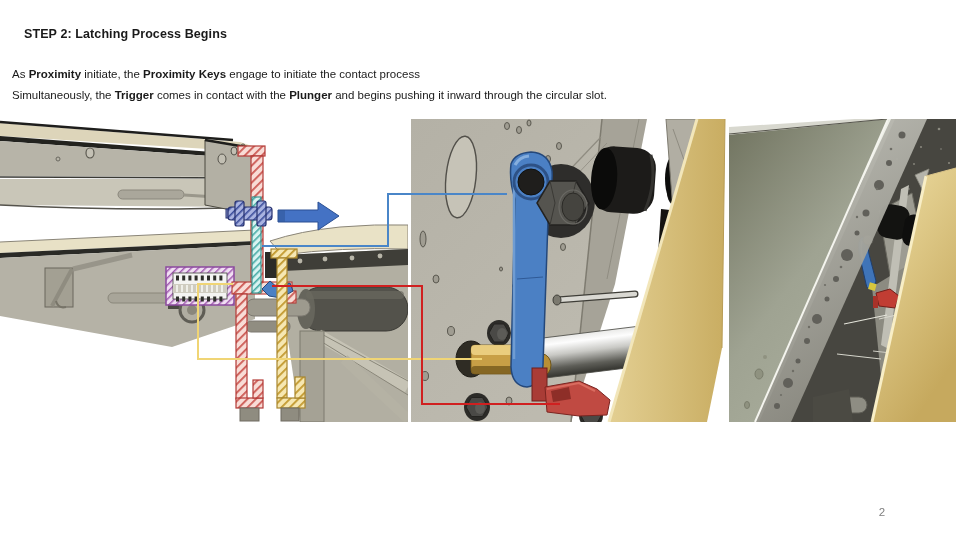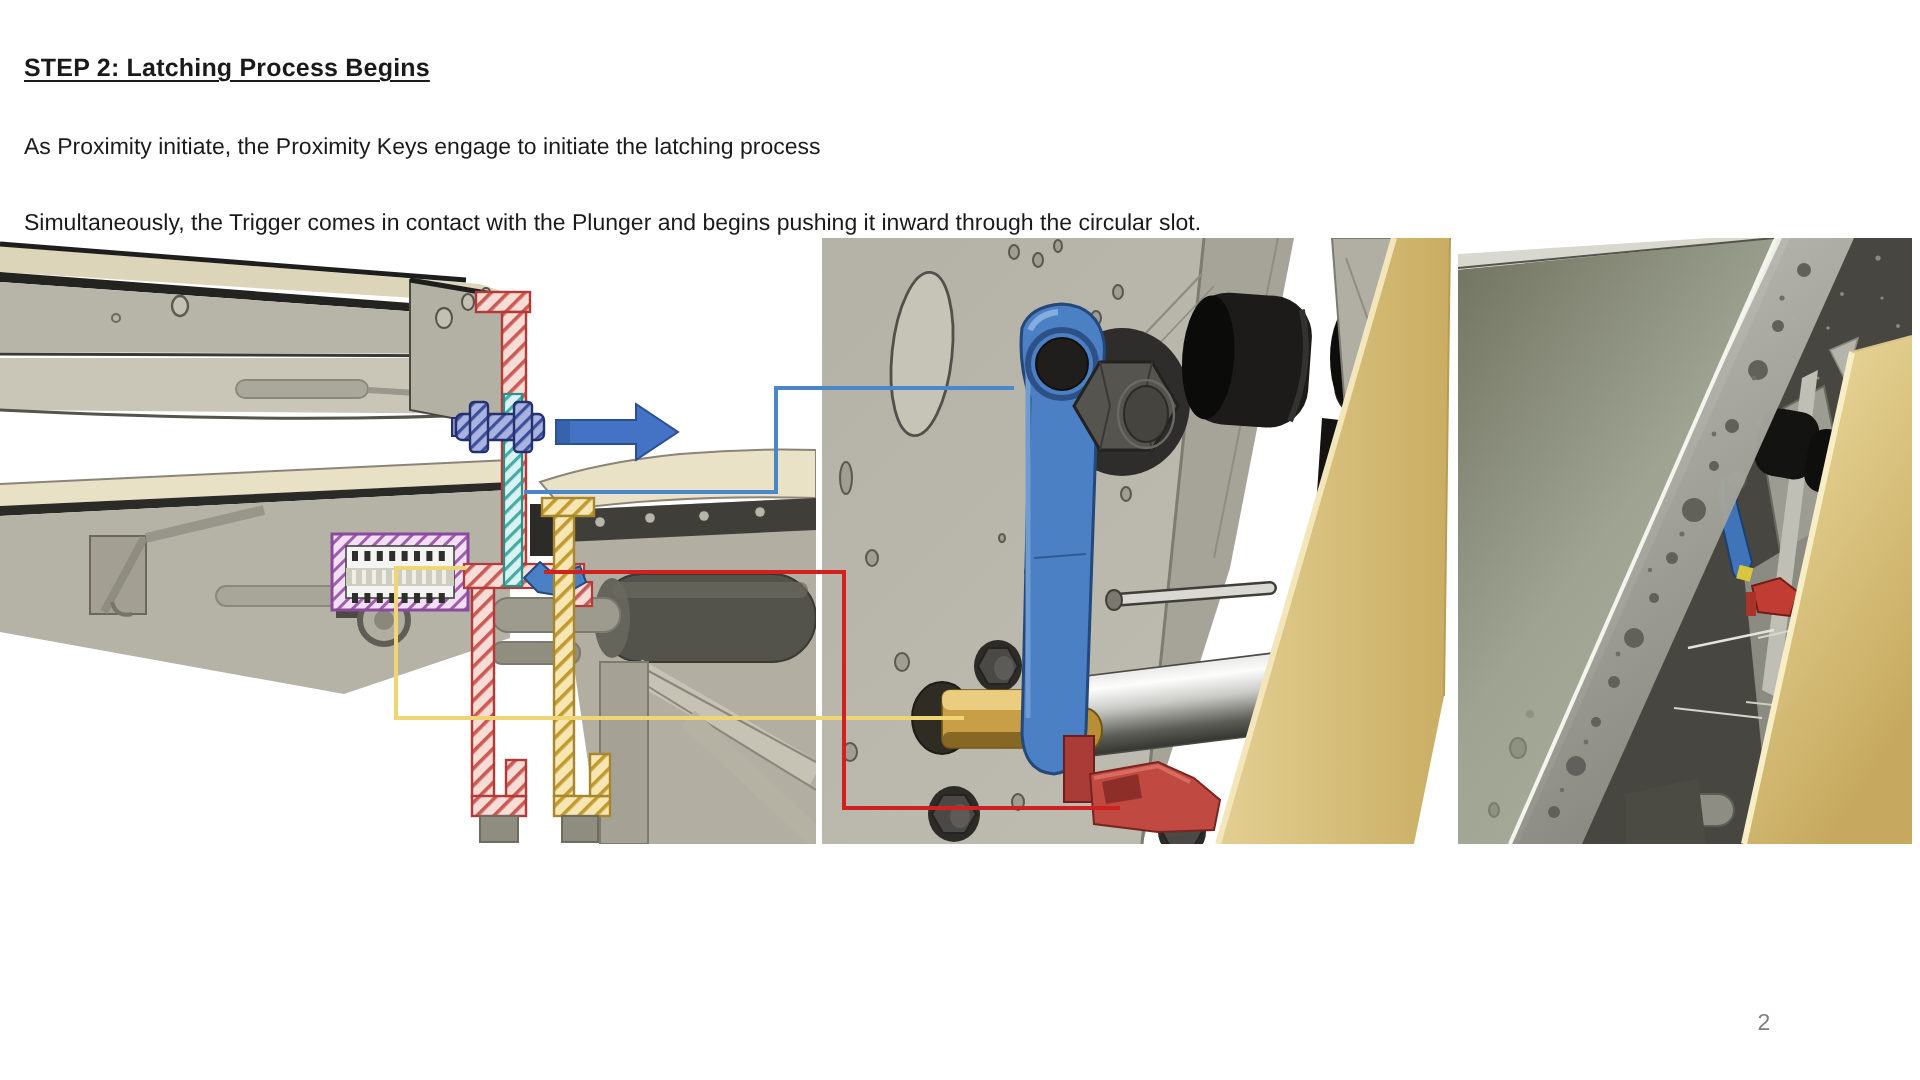--- a/index.html
+++ b/index.html
@@ -3,50 +3,50 @@
 <meta charset="utf-8">
 <style>
   html,body{margin:0;padding:0;}
   body{
     width:960px;height:540px;position:relative;overflow:hidden;
     background:#ffffff;
     font-family:"Liberation Sans", sans-serif;
     color:#1a1a1a;
   }
   .slide-title{
-    position:absolute;left:12px;top:27px;
+    position:absolute;left:24px;top:27px;
     font-size:12.5px;font-weight:bold;
-    text-decoration:underline;text-underline-offset:2px;
+    text-underline-offset:2px;
     letter-spacing:.1px;
   }
   .body-text{
     position:absolute;left:12px;
     font-size:11.5px;font-weight:normal;white-space:nowrap;
   }
-  .body-text b{font-weight:normal;}
+  .body-text b{font-weight:bold;}
   #para1{top:56px;}
-  #para2{top:94px;}
+  #para2{top:77px;}
   .fig{position:absolute;top:119px;}
   #fig-left{left:0px;}
   #fig-mid{left:411px;}
   #fig-right{left:729px;}
   #callout-overlay{position:absolute;left:0;top:0;pointer-events:none;}
   .page-num{
     position:absolute;left:870px;top:506px;width:24px;text-align:center;
     font-size:11.5px;color:#7f7f7f;
   }
 </style>
 </head>
 <body>
 
 <div class="slide-title">
   <span>STEP 2: Latching Process Begins</span>
 </div>
 
-<p class="body-text" id="para1"><span>As </span><b>Proximity</b><span> initiate, the </span><b>Proximity Keys</b><span> engage to initiate the latching process</span></p>
+<p class="body-text" id="para1"><span>As </span><b>Proximity</b><span> initiate, the </span><b>Proximity Keys</b><span> engage to initiate the contact process</span></p>
 
 <p class="body-text" id="para2"><span>Simultaneously, the </span><b>Trigger</b><span> comes in contact with the </span><b>Plunger</b><span> and begins pushing it inward through the circular slot.</span></p>
 
 <svg id="fig-left" class="fig" width="408" height="303" viewBox="0 0 408 303">
   <defs>
     <pattern id="pinkH" width="6" height="6" patternUnits="userSpaceOnUse" patternTransform="rotate(45)">
       <rect width="6" height="6" fill="#f8dcd6"></rect>
         <rect width="1.8" height="6" fill="#cc5a54"></rect>
     </pattern>
     <pattern id="cyanH" width="5" height="5" patternUnits="userSpaceOnUse" patternTransform="rotate(45)">

